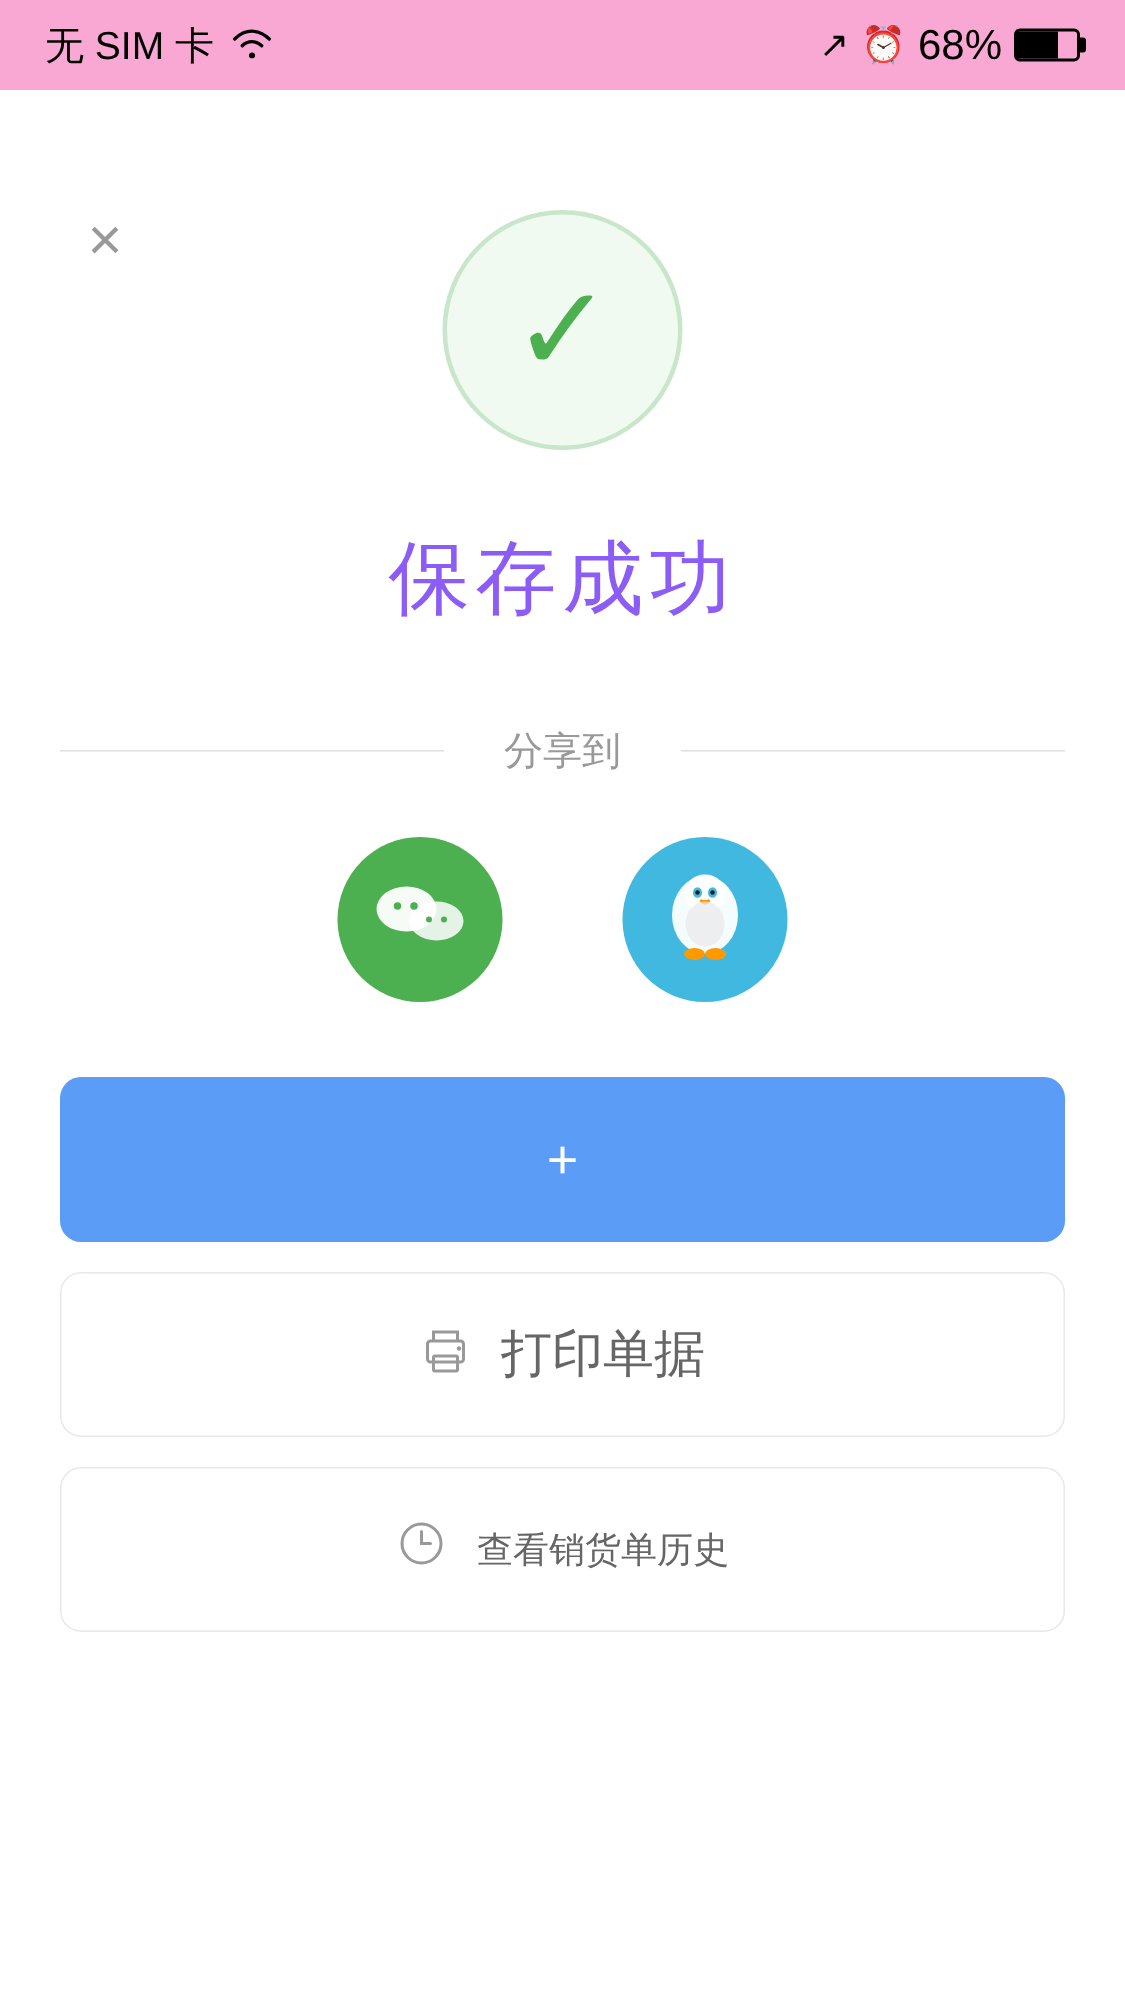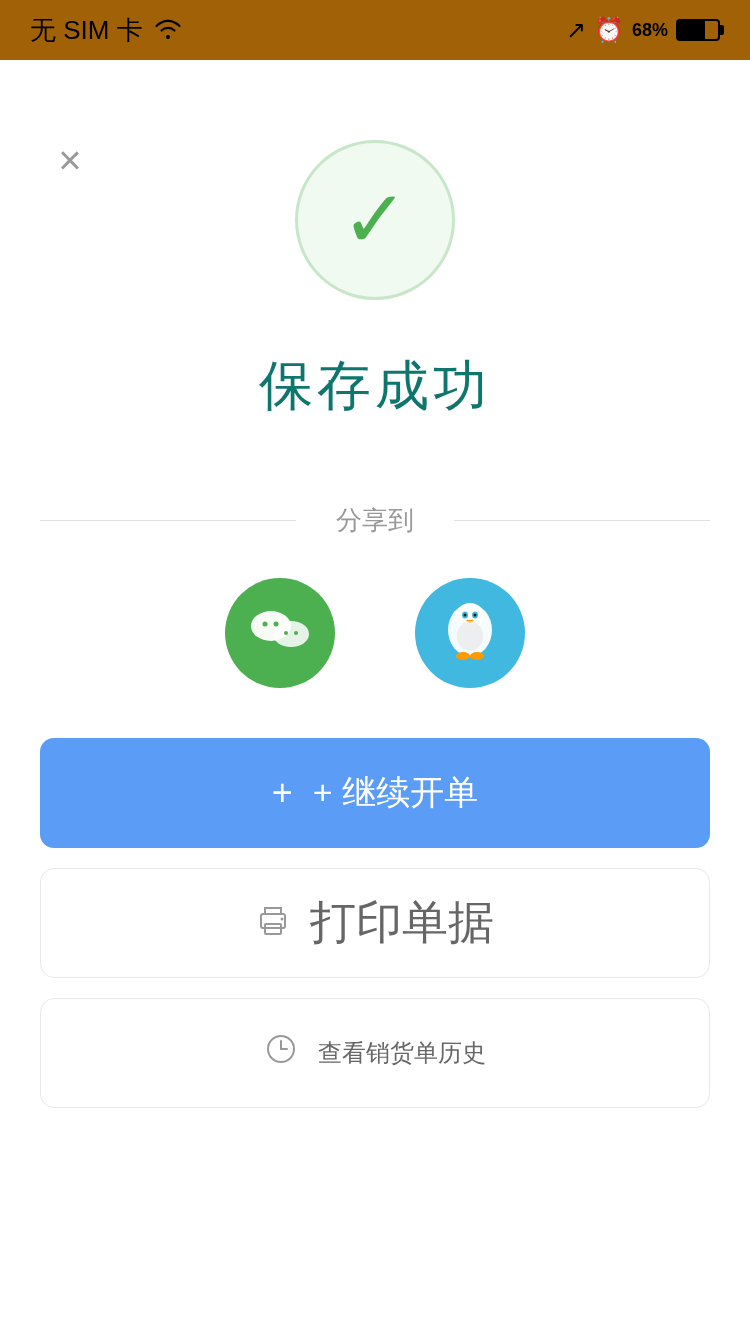--- a/index.html
+++ b/index.html
@@ -14,21 +14,21 @@
     }
 
     
     .status-bar {
       width: 750px;
       height: 60px;
       display: flex;
       align-items: center;
       justify-content: space-between;
       padding: 0 30px;
-      background: #a16207;
+      background: #f9a8d4;
     }
     .status-left {
       font-size: 26px;
       color: #000;
       display: flex;
       align-items: center;
       gap: 10px;
     }
     .status-center {
       font-size: 30px;
@@ -86,23 +86,23 @@
     }
     .check-mark {
       font-size: 80px;
       color: #4CAF50;
       line-height: 1;
     }
 
     
     .success-title {
       font-size: 54px;
-      color: #0f766e;
+      color: #8b5cf6;
       font-weight: 400;
-      margin-bottom: 80px;
+      margin-bottom: 60px;
       letter-spacing: 4px;
     }
 
     
     .share-section {
       width: 100%;
       padding: 0 40px;
       margin-bottom: 50px;
     }
     .share-divider-row {
@@ -184,21 +184,21 @@
       <svg width="30" height="22" viewBox="0 0 30 22" fill="none">
         <path d="M15 18a2 2 0 1 1 0 4 2 2 0 0 1 0-4z" fill="#000"></path>
         <path d="M8.5 13.5C10.2 11.8 12.5 10.8 15 10.8s4.8 1 6.5 2.7" stroke="#000" stroke-width="2.2" fill="none" stroke-linecap="round"></path>
         <path d="M3.5 9C6.7 5.8 11.1 3.8 15 3.8s8.3 2 11.5 5.2" stroke="#000" stroke-width="2.2" fill="none" stroke-linecap="round"></path>
       </svg>
     </span>
   </div>
   <div class="status-right">
     <span style="font-size:24px;">↗</span>
     <span style="font-size:24px;">⏰</span>
-    <span style="font-size:18px;font-weight:bold;">68%</span>
+    <span style="font-size:28px;">68%</span>
     <span style="display:inline-block;width:44px;height:22px;border:2px solid #000;border-radius:4px;background:linear-gradient(to right,#000 68%,transparent 68%);position:relative;">
       <span style="position:absolute;right:-6px;top:50%;transform:translateY(-50%);width:4px;height:10px;background:#000;border-radius:0 2px 2px 0;display:block;"></span>
     </span>
   </div>
 </div>
 
 <div class="main-content">
 
   <div class="close-btn">
     <span class="close-x">×</span>
@@ -251,33 +251,32 @@
           <ellipse cx="38" cy="58" rx="7" ry="4" fill="#f90"></ellipse>
         </svg>
       </div>
     </div>
   </div>
 
   <div class="actions-section">
 
     <button class="action-btn action-btn-primary">
       <span style="font-size:36px;font-weight:300;">+</span>
-      <span style="font-size:34px;">+ 继续开单</span>
     </button>
 
     <button class="action-btn action-btn-secondary">
       <span style="font-size:32px;">
         <svg width="34" height="34" viewBox="0 0 34 34" fill="none">
           <rect x="5" y="12" width="24" height="14" rx="2" stroke="#999" stroke-width="2" fill="none"></rect>
           <rect x="9" y="22" width="16" height="10" rx="1" stroke="#999" stroke-width="2" fill="none"></rect>
           <path d="M9 12V6h16v6" stroke="#999" stroke-width="2" fill="none"></path>
           <circle cx="26" cy="17" r="1.5" fill="#999"></circle>
         </svg>
       </span>
-      <span style="font-size:46px;color:#666;">打印单据</span>
+      <span style="font-size:34px;color:#666;">打印单据</span>
     </button>
 
     <button class="action-btn action-btn-secondary">
       <span style="font-size:32px;">
         <svg width="34" height="34" viewBox="0 0 34 34" fill="none">
           <circle cx="17" cy="17" r="13" stroke="#999" stroke-width="2" fill="none"></circle>
           <path d="M17 9 L17 17 L23 17" stroke="#999" stroke-width="2" stroke-linecap="round" fill="none"></path>
         </svg>
       </span>
       <span style="font-size:24px;color:#666;">查看销货单历史</span>

